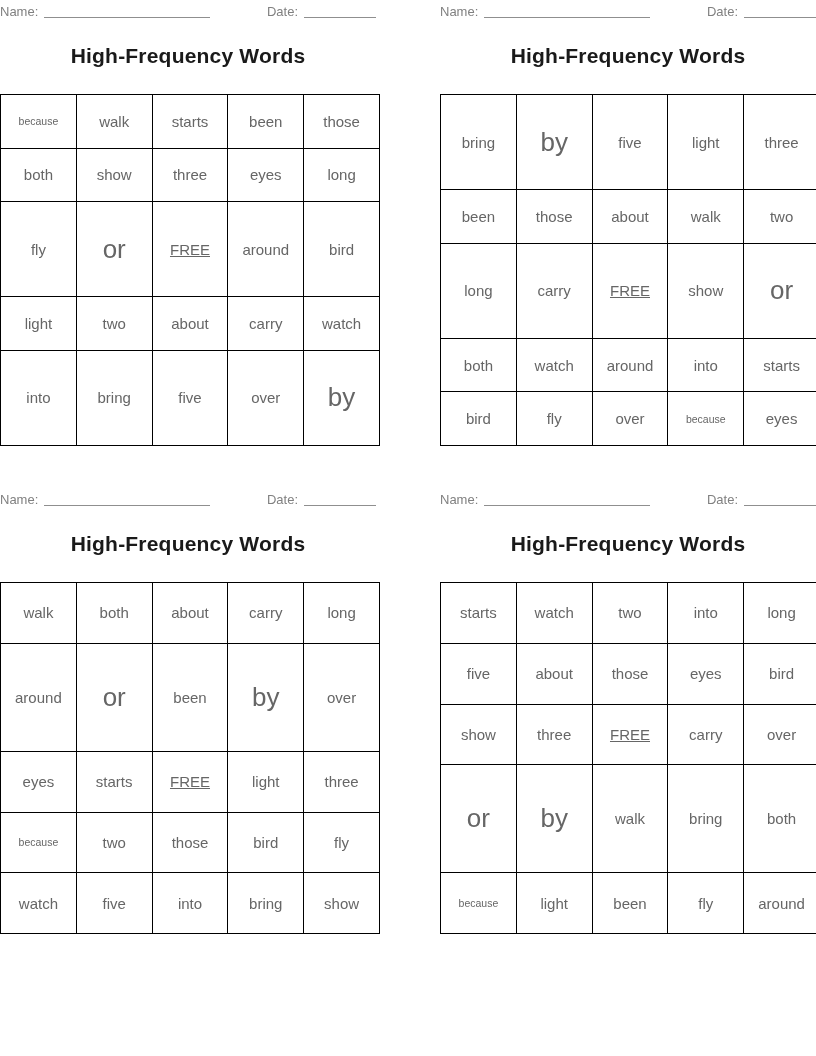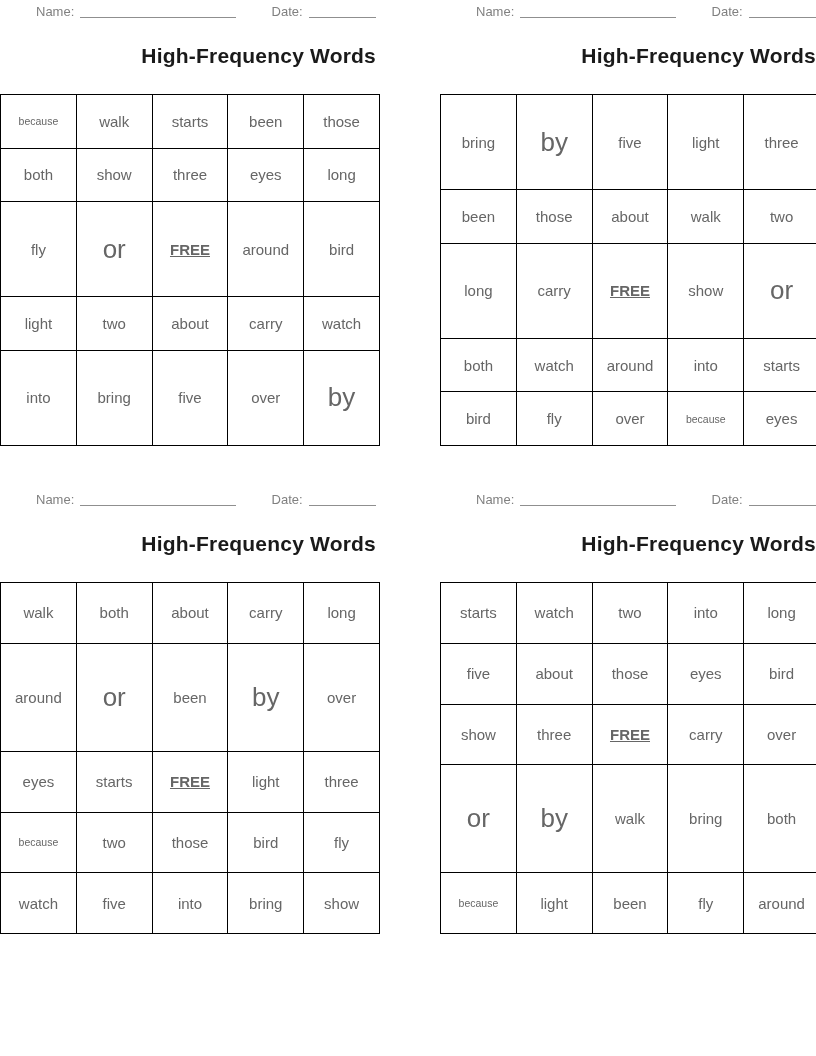--- a/index.html
+++ b/index.html
@@ -27,37 +27,36 @@
   .card-header {
     display: flex;
     align-items: flex-start;
     height: 16px;
     font-size: 13px;
     color: #808080;
     line-height: 15px;
   }
   .lbl {
     white-space: nowrap;
-    padding-left: 36px;
   }
   .line {
     display: inline-block;
     height: 13px;
     border-bottom: 1px solid #8f8f8f;
     margin-left: 6px;
   }
   .name-line { width: 166px; }
   .date-line { width: 72px; }
   .spacer { flex: 1; }
   .card-title {
     margin: 23px 0 0 0;
     font-size: 21px;
     font-weight: bold;
     color: #1a1a1a;
-    text-align: right;
+    text-align: center;
     line-height: 26px;
     letter-spacing: 0.2px;
   }
   .card-table {
     margin-top: 25px;
     border-collapse: collapse;
     table-layout: fixed;
     width: 380px;
     height: 352px;
   }
@@ -66,21 +65,21 @@
     text-align: center;
     vertical-align: middle;
     color: #666666;
     font-size: 15px;
     padding: 0;
     overflow: hidden;
   }
   .card-table td.small { font-size: 10.5px; }
   .card-table td.large { font-size: 26px; }
   .card-table td.free {
-    font-weight: bold;
+    font-weight: normal;
     text-decoration: underline;
   }
 </style>
 </head>
 <body>
 
 <div class="page">
 
   <div class="card">
     <div class="card-header">

